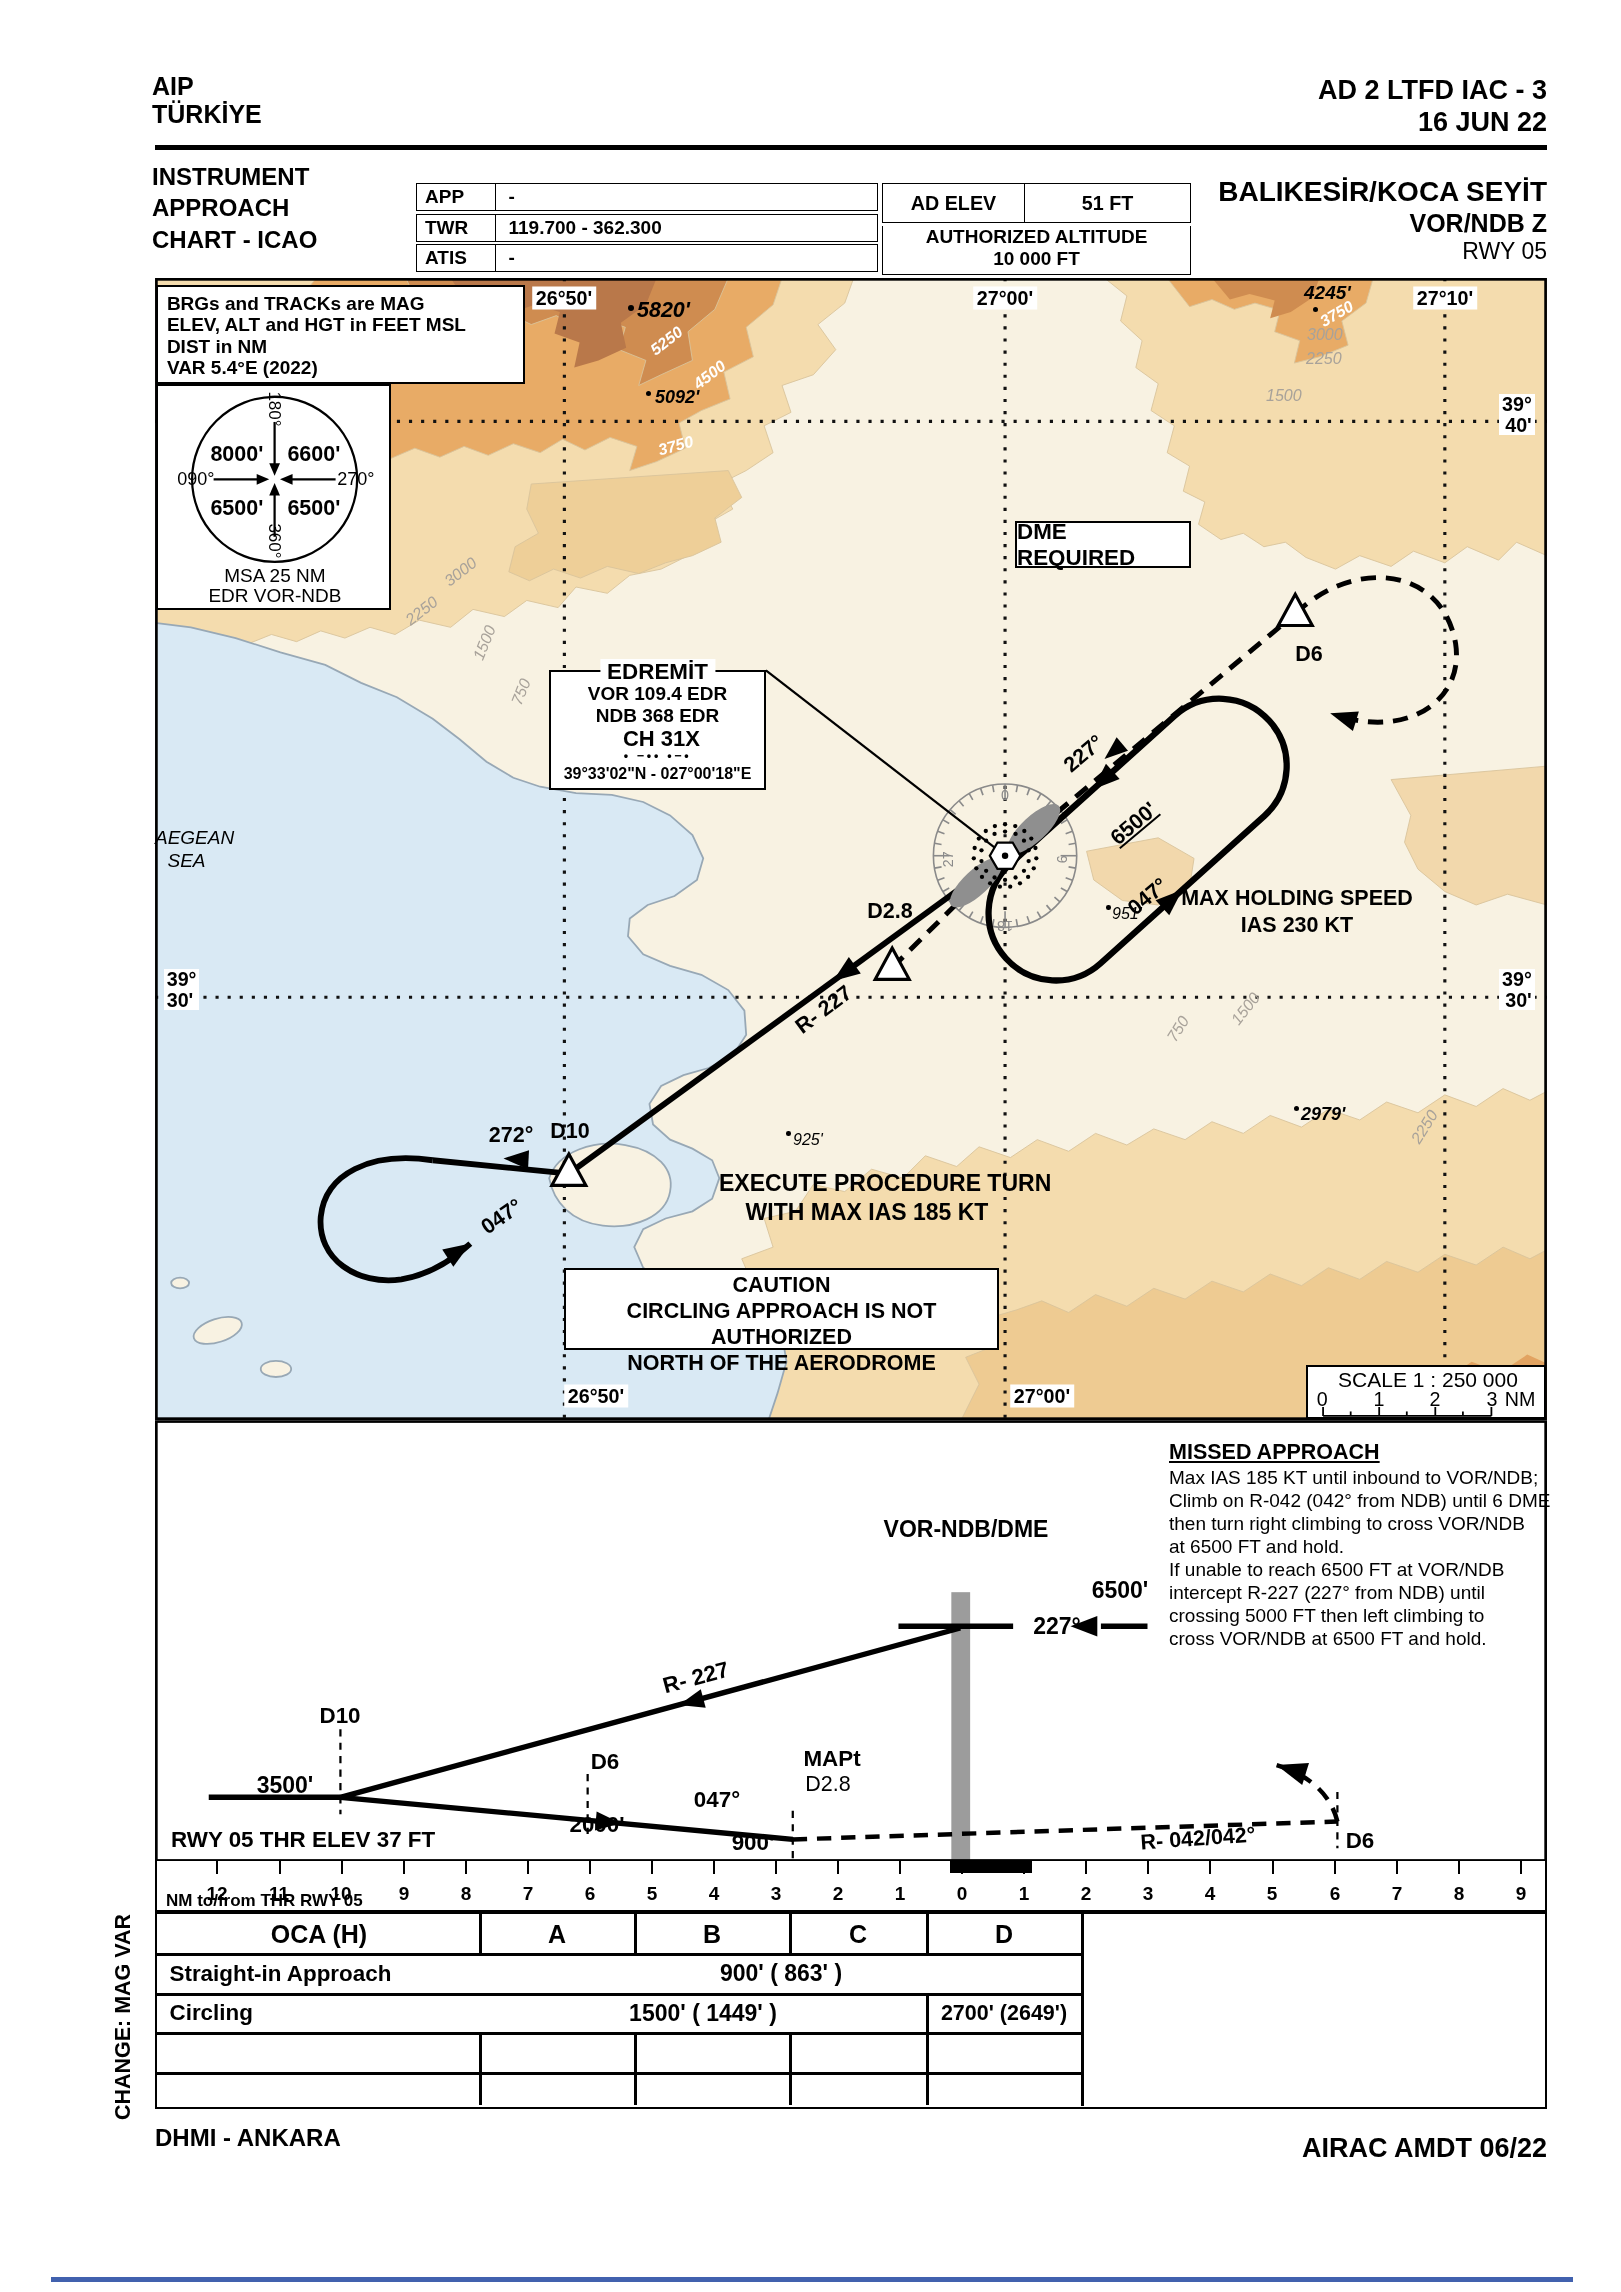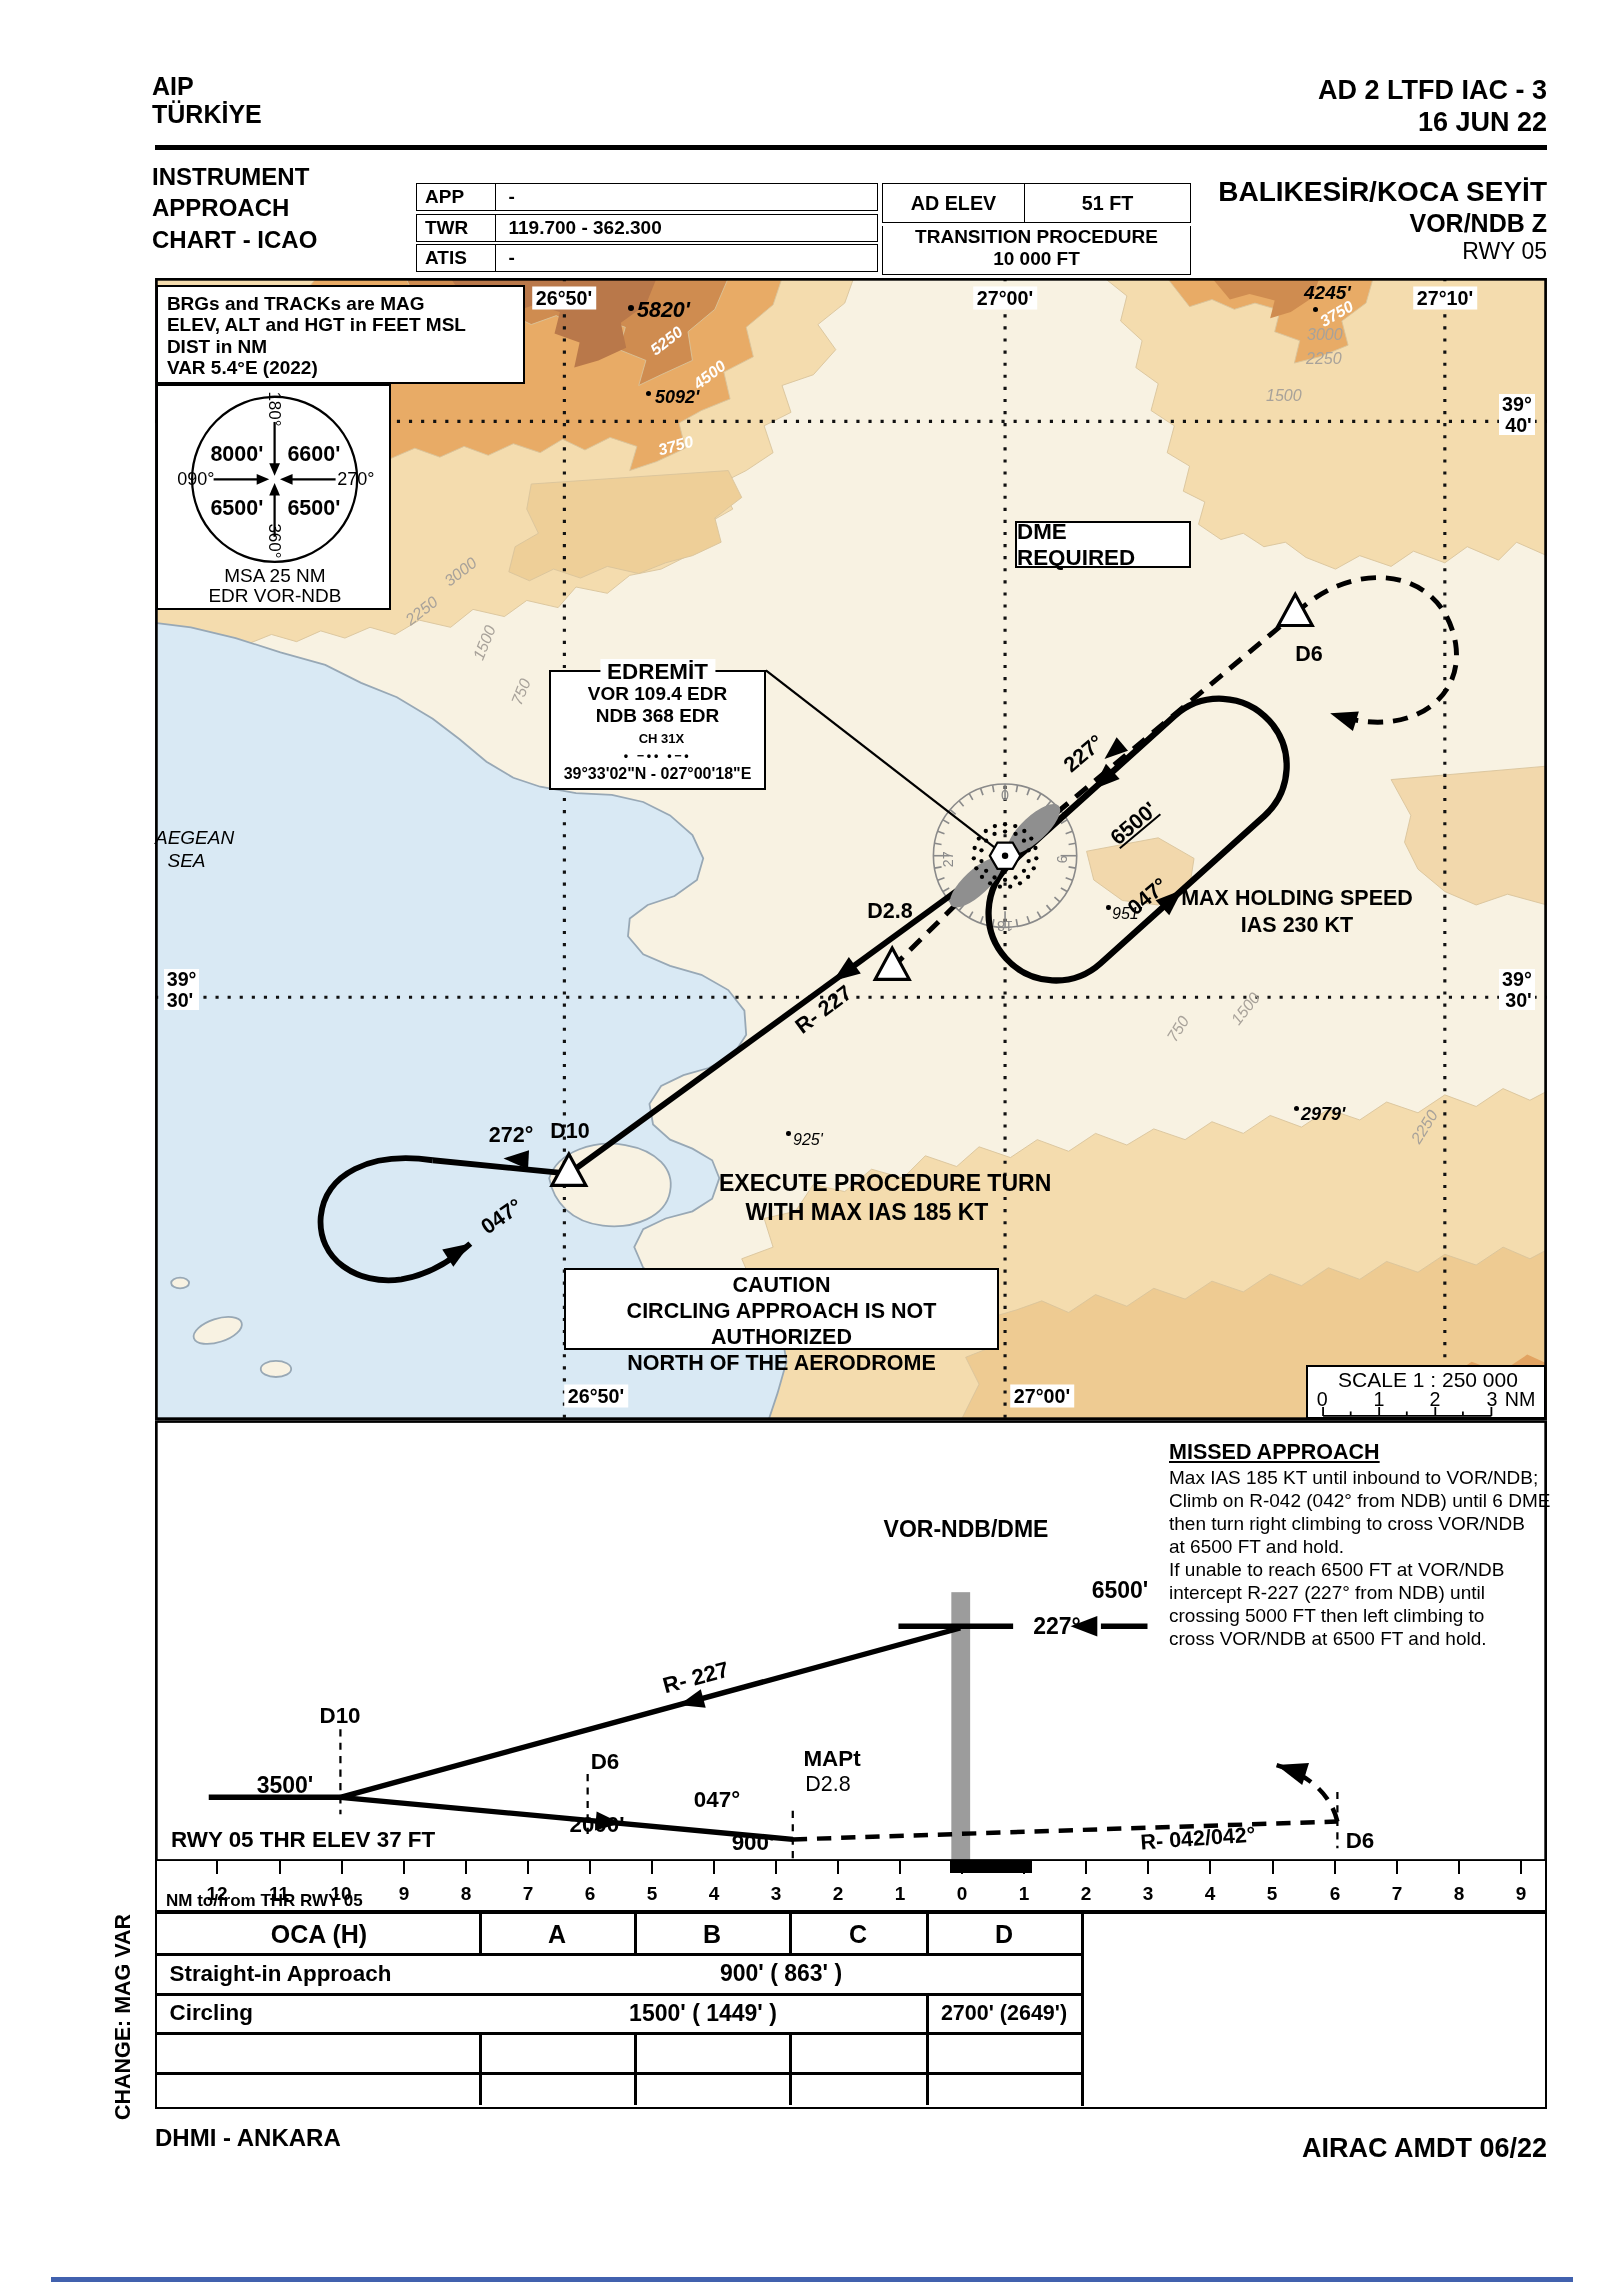--- a/index.html
+++ b/index.html
@@ -48,21 +48,21 @@
       <div class="b" style="padding-left:12.5px;font-size:19px;">-</div>
     </div>
   </div>
 
   <div class="abs" style="left:882px;top:183px;width:309px;">
     <div class="row" style="border:1.8px solid #000;height:38px;">
       <div class="b" style="width:142px;border-right:1.8px solid #000;height:100%;display:flex;align-items:center;justify-content:center;font-size:19.7px;box-sizing:border-box;">AD ELEV</div>
       <div class="b" style="flex:1;text-align:center;font-size:19.7px;">51 FT</div>
     </div>
     <div style="border:1.8px solid #000;border-top:none;height:48px;text-align:center;">
-      <div class="b" style="font-size:19px;line-height:22.4px;margin-top:2.7px;">TRANSITION PROCEDURE</div>
+      <div class="b" style="font-size:19px;line-height:22.4px;margin-top:2.7px;">AUTHORIZED ALTITUDE</div>
       <div class="b" style="font-size:19px;line-height:22.4px;">10 000 FT</div>
     </div>
   </div>
 
   <div class="t b" style="right:75px;top:176px;font-size:28px;">BALIKESİR/KOCA SEYİT</div>
   <div class="t b" style="right:75px;top:209px;font-size:25px;">VOR/NDB Z</div>
   <div class="t" style="right:75px;top:238px;font-size:23px;">RWY 05</div>
 
   <div class="abs" style="left:155px;top:278px;width:1392px;height:1142px;">
     <svg id="map-svg" width="1392" height="1142" viewBox="0 0 1554 1275">
@@ -260,21 +260,21 @@
     
     <div class="box" style="left:860px;top:243px;width:176px;height:47px;display:flex;align-items:center;justify-content:flex-start;">
       <span class="b" style="font-size:22.4px;">DME REQUIRED</span>
     </div>
 
     
     <div class="box" style="left:394px;top:392px;width:217px;height:120px;text-align:center;">
       <div class="t b" style="left:50%;top:-13.4px;transform:translateX(-50%);font-size:22.4px;background:#fff;padding:0 7.2px;">EDREMİT</div>
       <div class="b" style="font-size:19px;line-height:22.4px;margin-top:10.7px;">VOR 109.4 EDR</div>
       <div class="b" style="font-size:19px;line-height:22.4px;">NDB 368 EDR</div>
-      <div class="b" style="font-size:13px;line-height:22.4px;padding-left:8px;">CH 31X</div>
+      <div class="b" style="font-size:22px;line-height:22.4px;padding-left:8px;">CH 31X</div>
       <div class="b" style="font-size:12.5px;line-height:13.4px;letter-spacing:2.7px;">•  −••  •−•</div>
       <div class="b" style="font-size:16px;line-height:21.5px;">39°33'02"N - 027°00'18"E</div>
     </div>
 
     
     <div class="t b white-lbl ctr" style="left:409px;top:19.7px;font-size:19.7px;">26°50'</div>
     <div class="t b white-lbl ctr" style="left:850px;top:19.7px;font-size:19.7px;">27°00'</div>
     <div class="t b white-lbl ctr" style="left:1290px;top:19.7px;font-size:19.7px;">27°10'</div>
     <div class="t b white-lbl ctr" style="left:441px;top:1118px;font-size:19.7px;">26°50'</div>
     <div class="t b white-lbl ctr" style="left:887px;top:1118px;font-size:19.7px;">27°00'</div>

